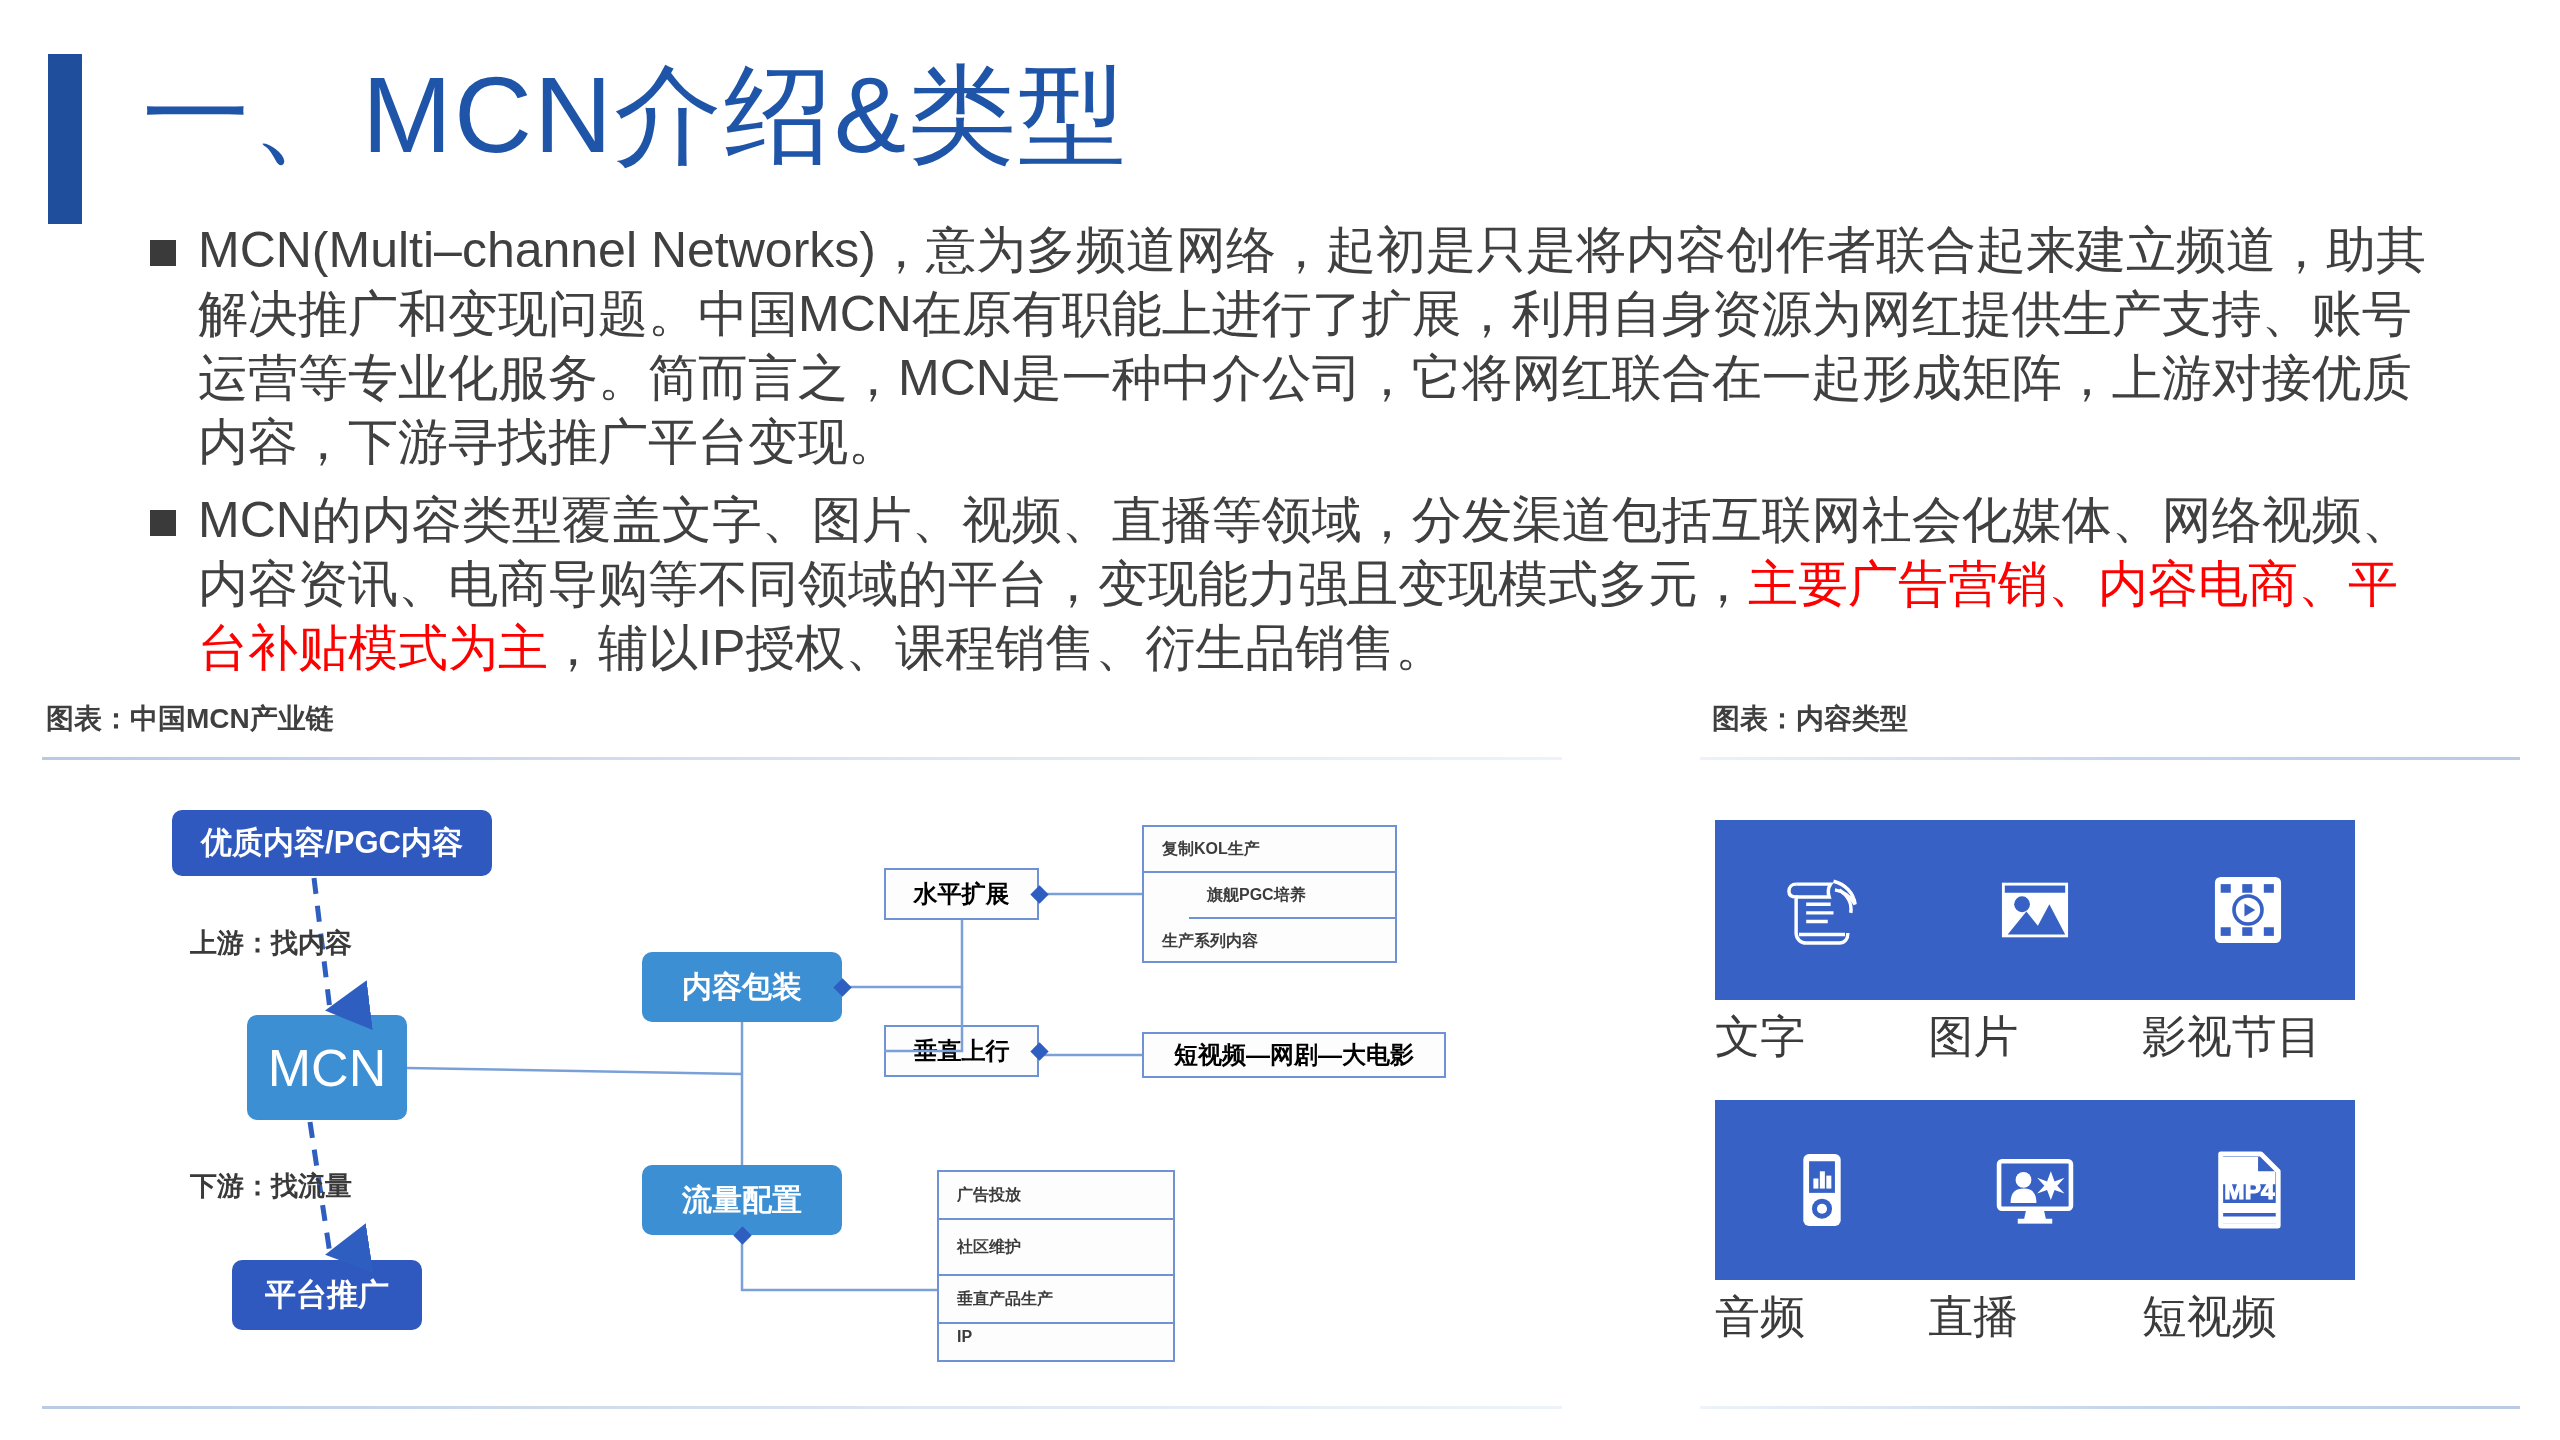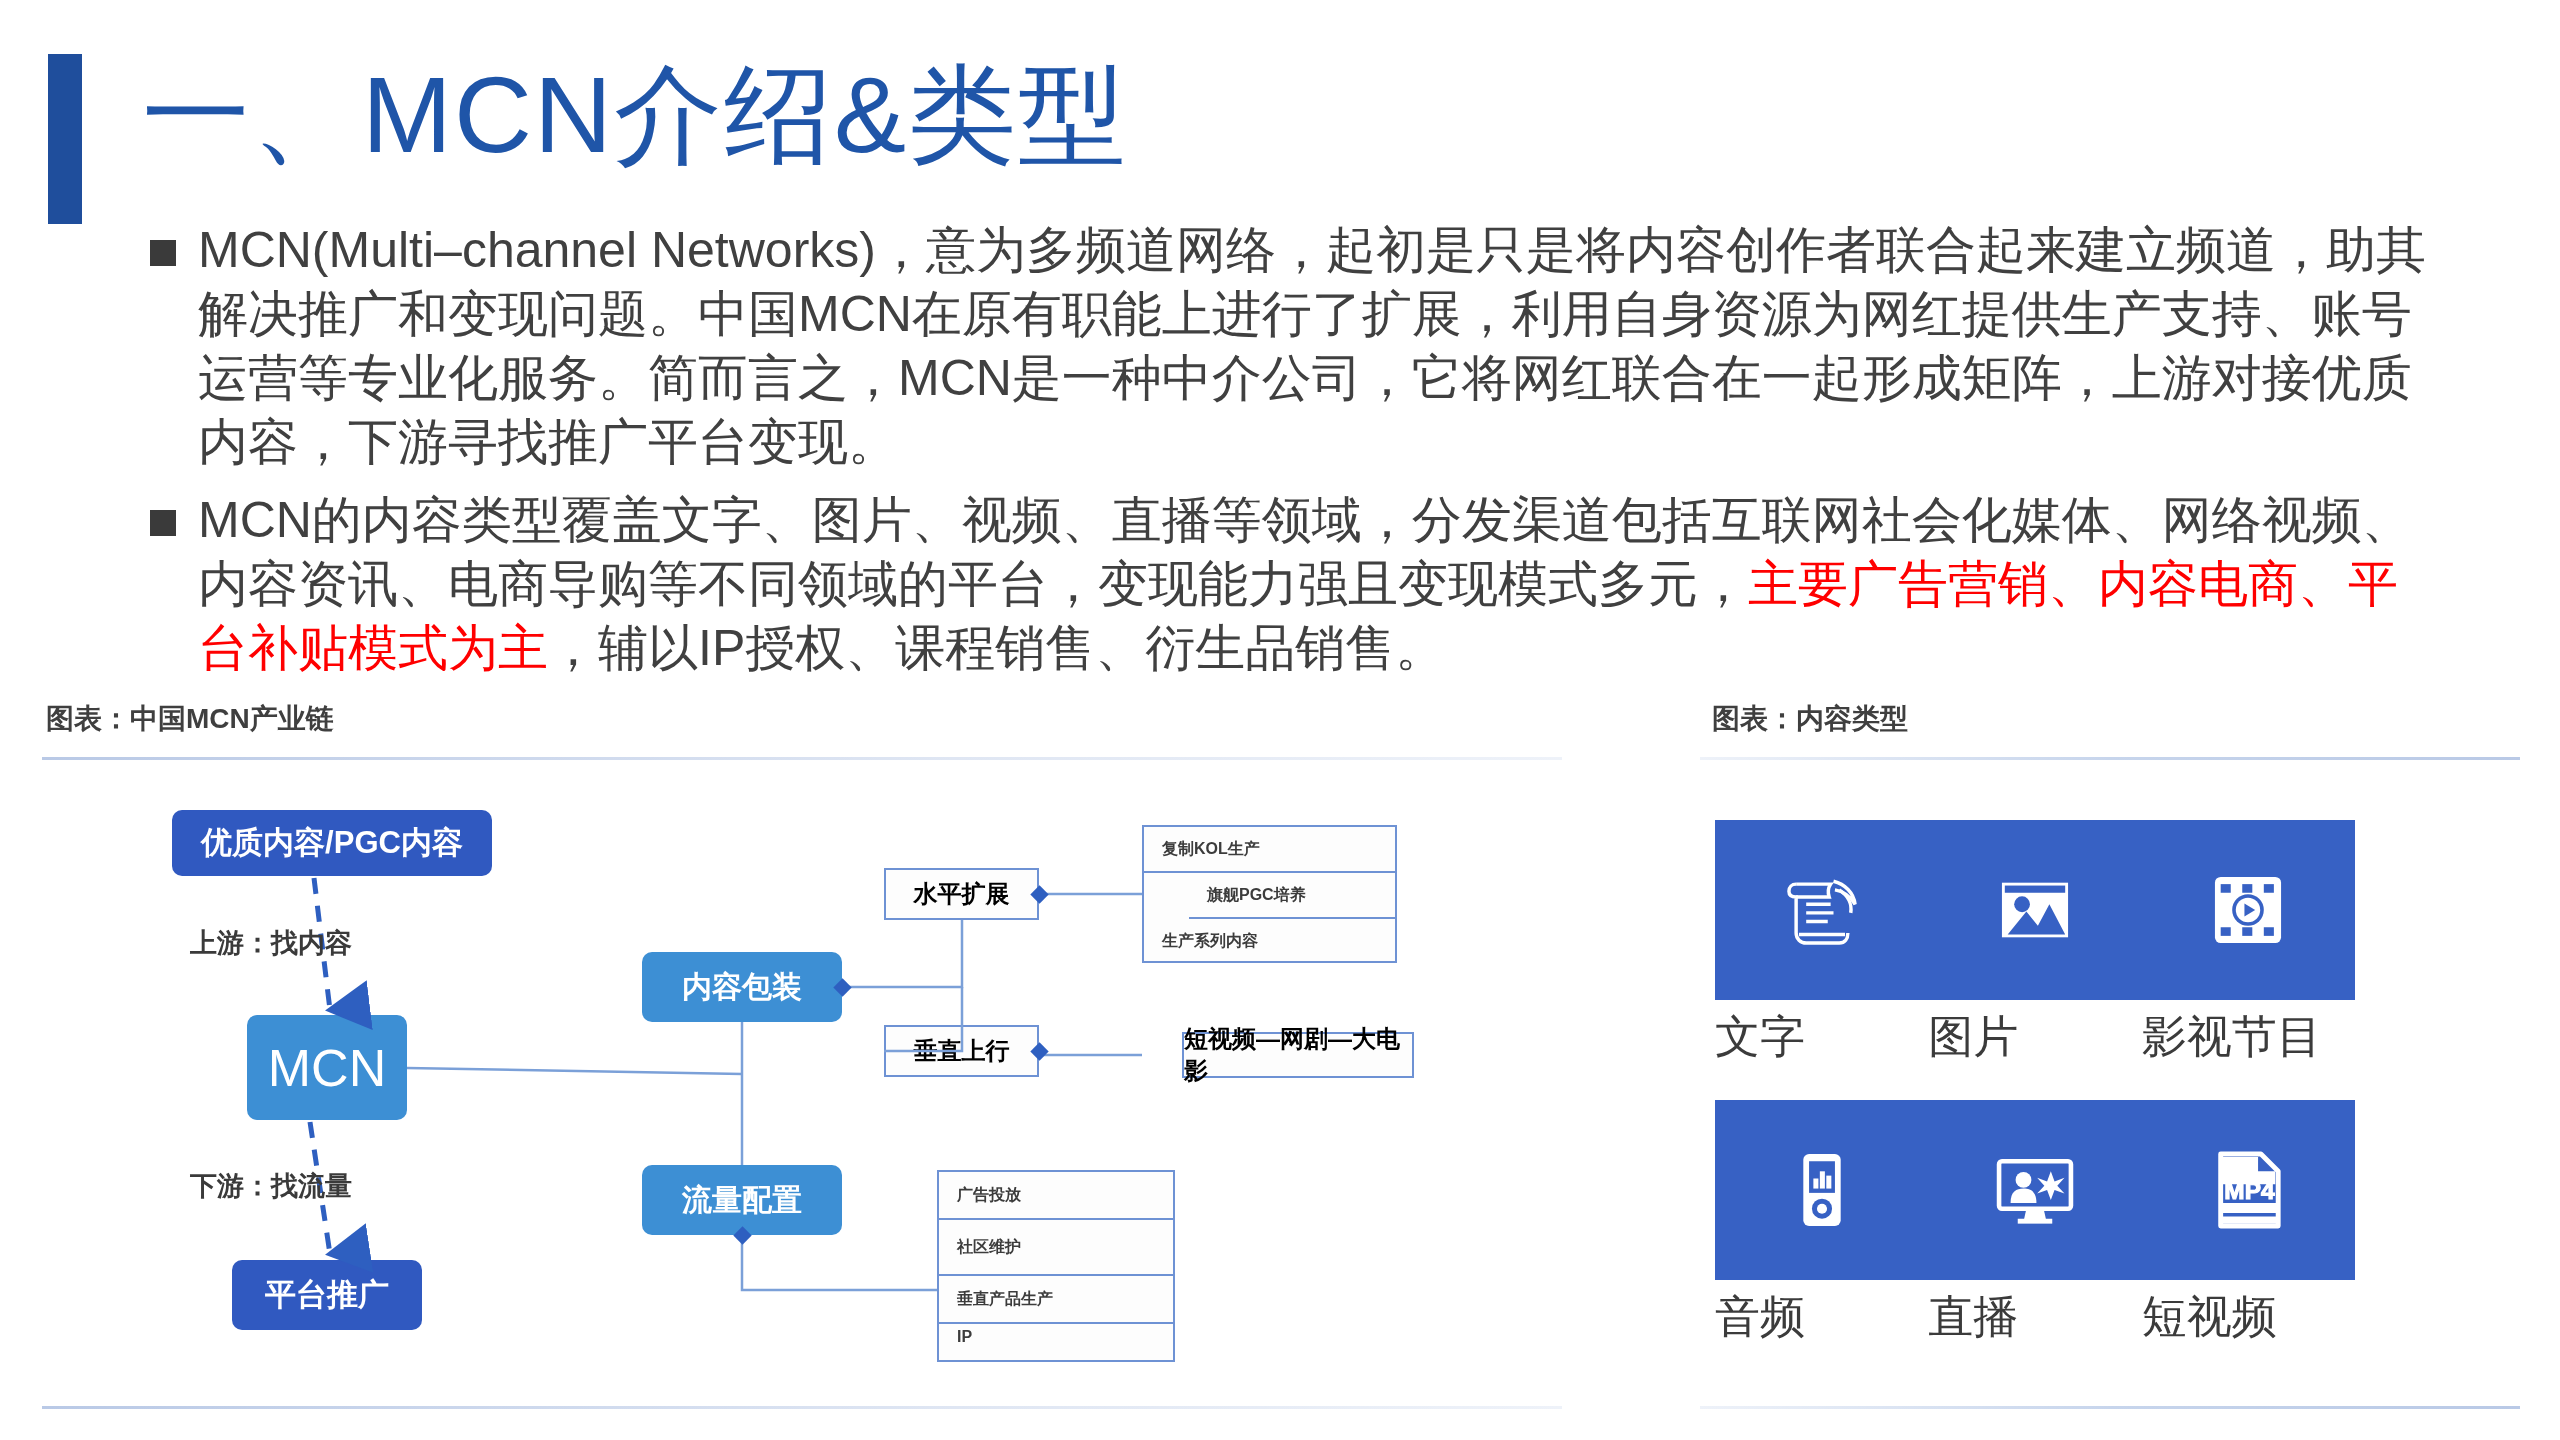--- a/index.html
+++ b/index.html
@@ -129,21 +129,21 @@
   <div class="node node-dark" style="left:190px;top:490px;width:190px;height:70px;font-size:31px;">平台推广</div>
 
   <div class="node node-mid" style="left:600px;top:182px;width:200px;height:70px;font-size:30px;">内容包装</div>
 
   <div class="node node-mid" style="left:600px;top:395px;width:200px;height:70px;font-size:30px;">流量配置</div>
 
   <div class="obox center" style="left:842px;top:98px;width:155px;height:52px;">水平扩展</div>
 
   <div class="obox center" style="left:842px;top:255px;width:155px;height:52px;">垂直上行</div>
 
-  <div class="obox center" style="left:1100px;top:262px;width:232px;height:46px;margin-left:40px;">短视频—网剧—大电影</div>
+  <div class="obox center" style="left:1100px;top:262px;width:304px;height:46px;">短视频—网剧—大电影</div>
 
   <div class="stack" style="left:1100px;top:55px;width:255px;height:138px;">
     <div class="row" style="height:46px;">复制KOL生产</div>
     <div class="row" style="height:46px;margin-left:45px;">旗舰PGC培养</div>
     <div class="row" style="height:44px;">生产系列内容</div>
   </div>
 
   <div class="stack" style="left:895px;top:400px;width:238px;height:192px;">
     <div class="row" style="height:48px;">广告投放</div>
     <div class="row" style="height:56px;">社区维护</div>

